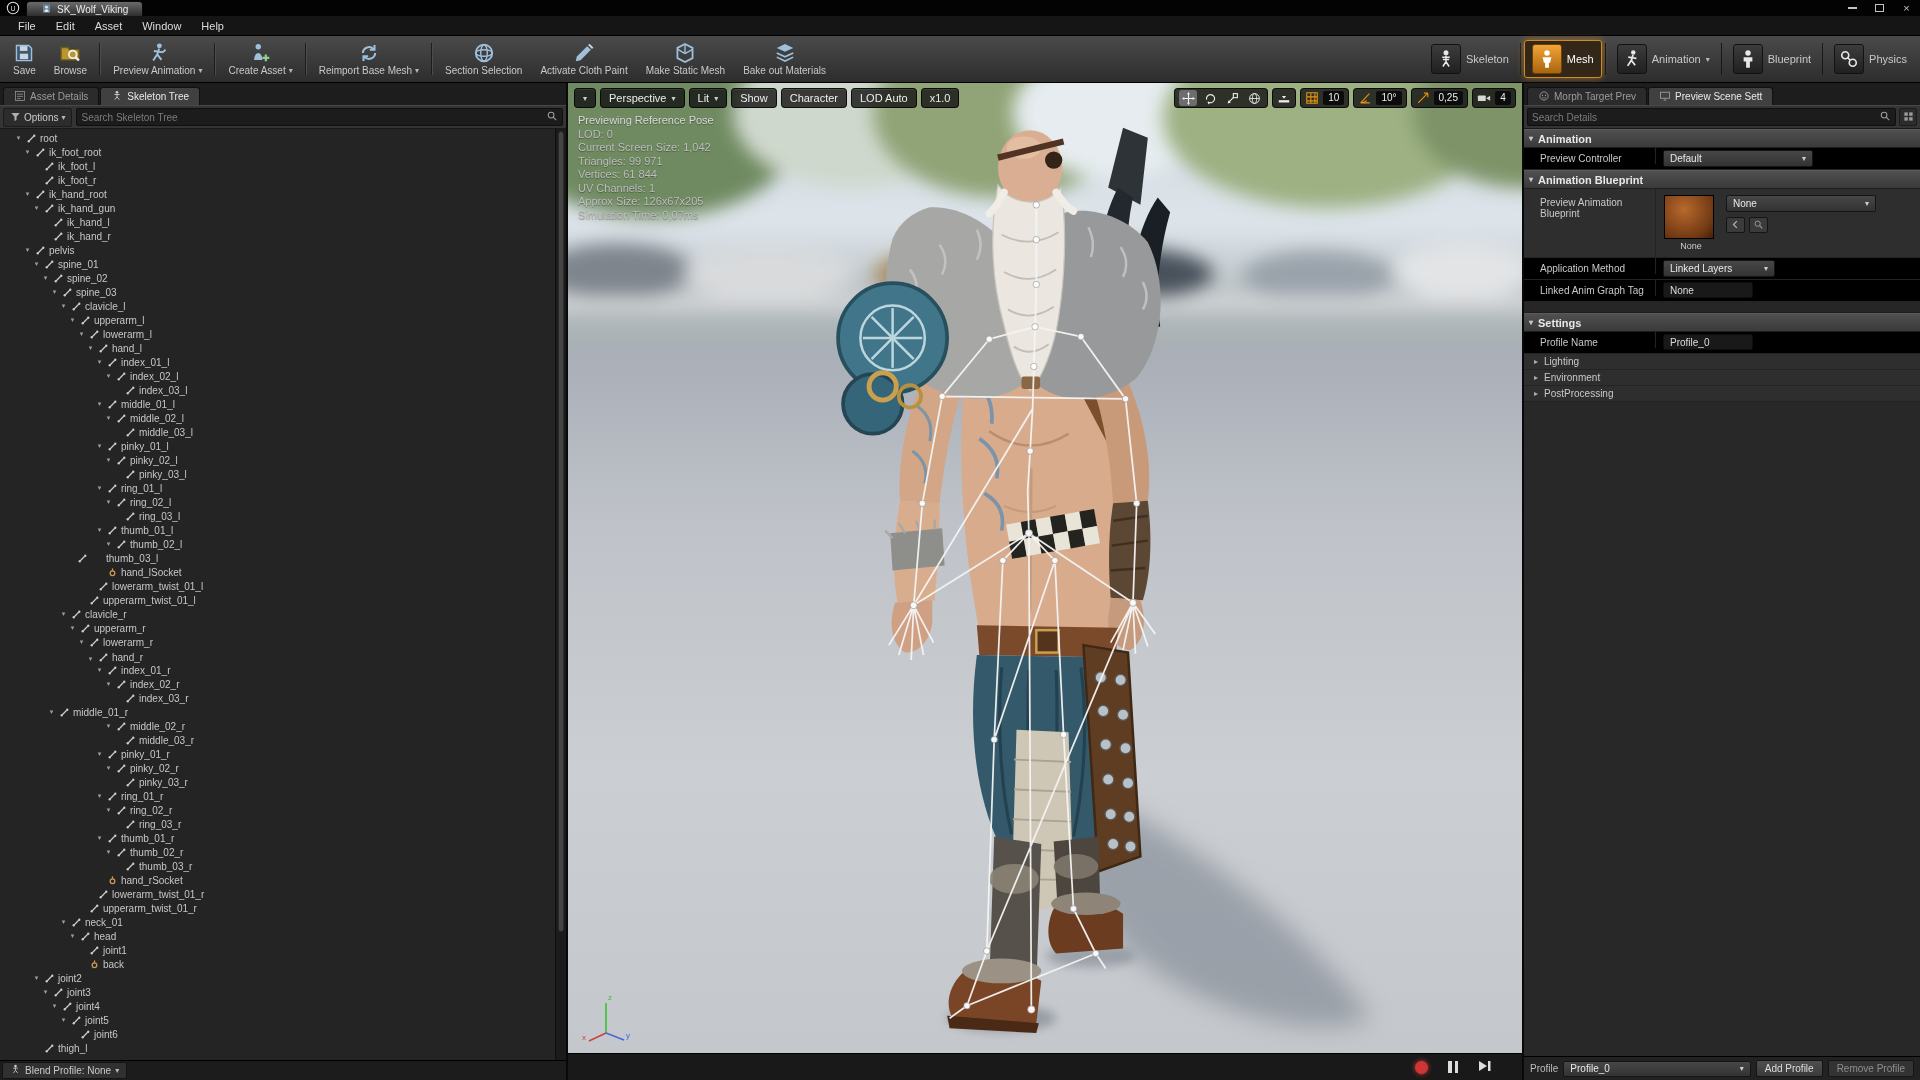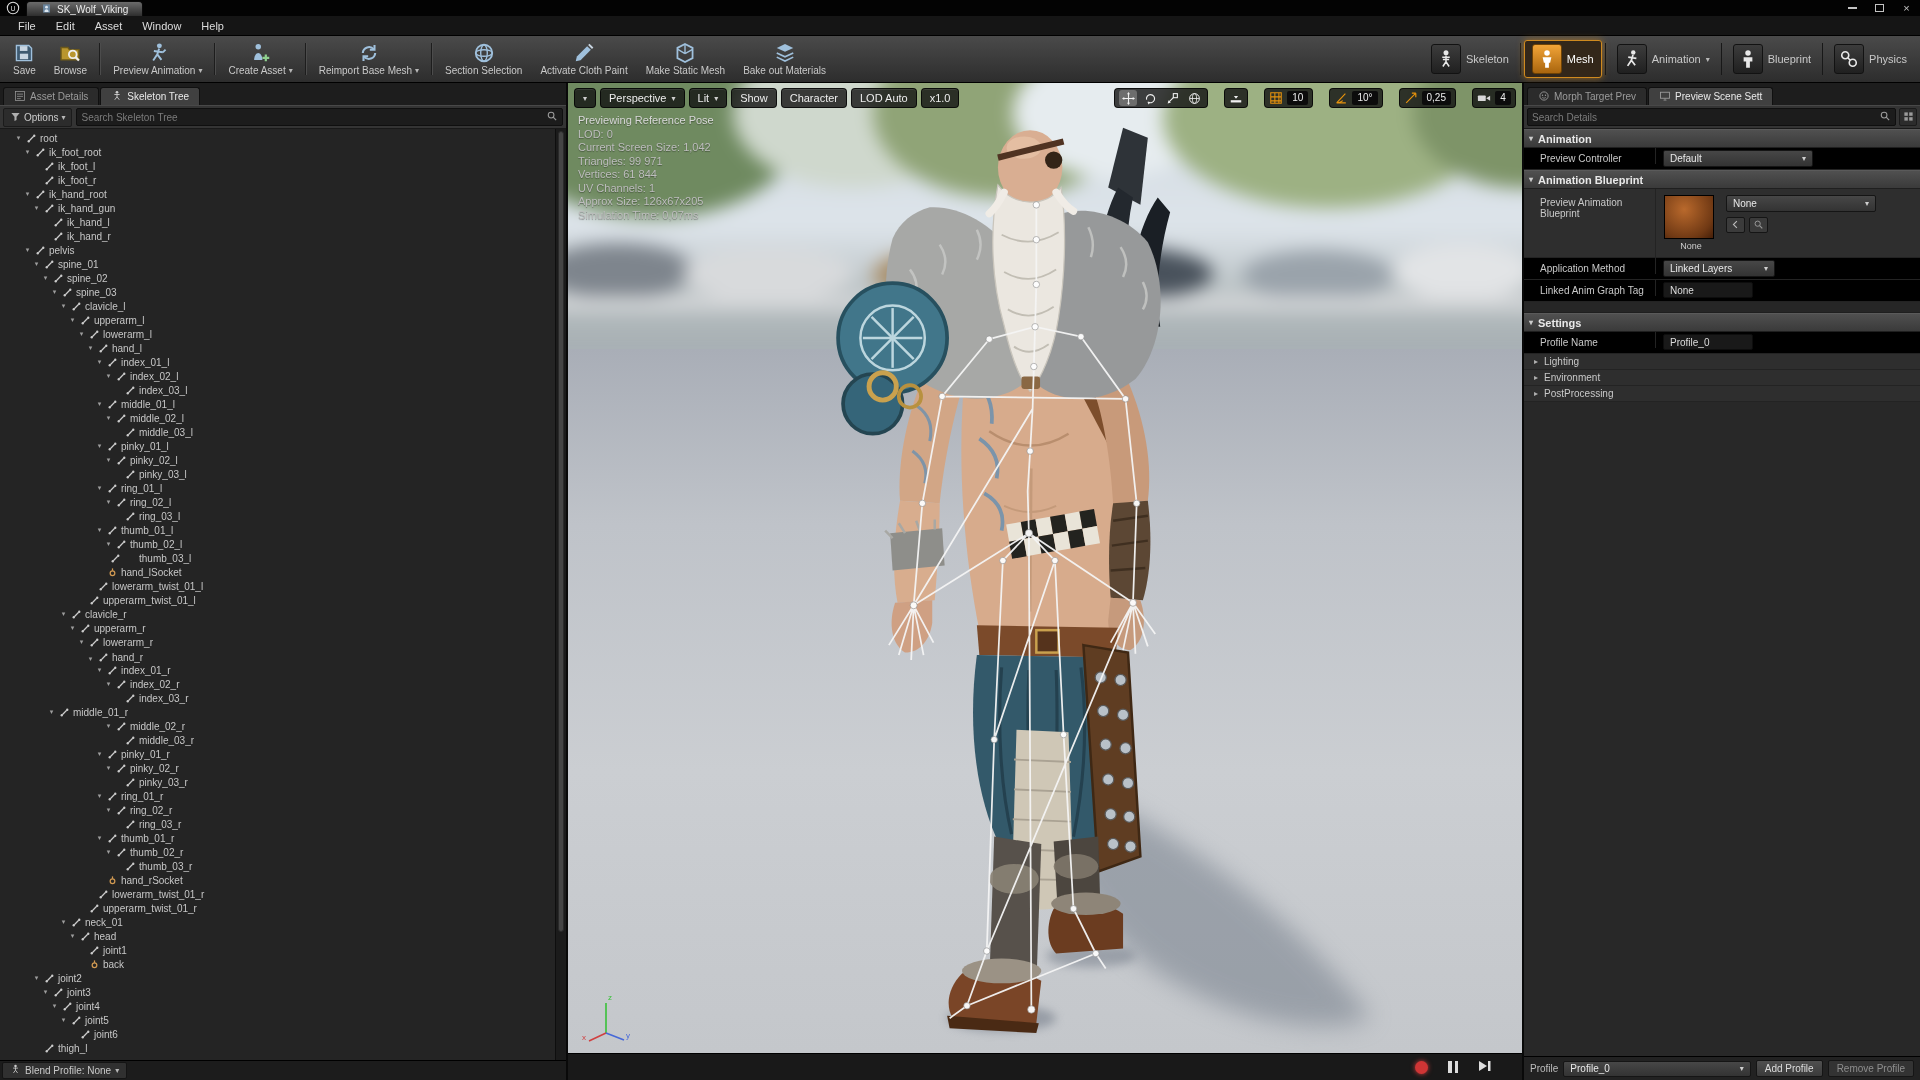--- a/index.html
+++ b/index.html
@@ -72,21 +72,21 @@
   .blob{position:absolute;border-radius:50%;}
   .curb{position:absolute;left:-25px;right:-25px;top:238px;height:14px;background:#d6d8da;}
   .floor{position:absolute;left:0;right:0;top:266px;bottom:0;
     background:linear-gradient(180deg,#a9aeb7 0%,#bfc3c9 25%,#cbced2 60%,#c4c7cb 100%);}
   .char-svg{position:absolute;left:0;top:0;width:100%;height:100%;}
   .vp-toolbar{position:absolute;top:5px;left:6px;right:6px;display:flex;justify-content:space-between;align-items:flex-start;}
   .vp-left{display:flex;gap:4px;}
   .vp-btn{background:rgba(18,18,18,.8);border:1px solid rgba(0,0,0,.75);border-radius:4px;color:#ededed;font-size:11px;
     padding:2px 8px;display:flex;align-items:center;gap:5px;box-shadow:inset 0 1px 0 rgba(255,255,255,.09);height:20px;}
   .vp-caret{font-size:8px;color:#cfcfcf;}
-  .vp-right{display:flex;gap:16px;align-items:center;}
+  .vp-right{display:flex;gap:4px;align-items:center;}
   .vp-pill{background:rgba(18,18,18,.8);border:1px solid rgba(0,0,0,.75);border-radius:4px;display:flex;align-items:center;
     padding:2px 4px;gap:4px;color:#ededed;font-size:10px;height:20px;}
   .tool-ic{width:18px;height:16px;display:flex;align-items:center;justify-content:center;border-radius:3px;}
   .tool-ic .icn{width:13px;height:13px;}
   .tool-ic.active{background:#6d6d6d;}
   .vp-pill .icn{width:14px;height:14px;}
   .snap-val{background:#0c0c0c;border-radius:2px;padding:0 5px;min-width:16px;text-align:center;line-height:14px;}
   .stats{position:absolute;top:31px;left:10px;font-size:11px;line-height:13.5px;color:#bdbdbd;text-shadow:0 1px 1px rgba(0,0,0,.35);}
   .stats div:first-child{color:#d8d8d8;}
   .axis-gizmo{position:absolute;left:14px;bottom:8px;width:52px;height:52px;}
@@ -725,21 +725,21 @@
           <span class="expander">▾</span>
           <span class="icn" style="width: 11px; height: 11px;">
             <svg viewBox="0 0 16 16">
               <circle cx="4" cy="12" r="1.7" fill="#cccccc"></circle>
               <circle cx="12" cy="4" r="1.7" fill="#cccccc"></circle>
               <rect x="3.5" y="7.1" width="9" height="1.8" transform="rotate(-45 8 8)" fill="#cccccc"></rect>
             </svg>
           </span>
           <span class="tree-label">thumb_02_l</span>
         </div>
-        <div class="tree-row" style="padding-left: 83px; gap: 18px;">
+        <div class="tree-row" style="padding-left: 50px; gap: 18px;">
           <span class="expander"></span>
           <span class="icn" style="width: 11px; height: 11px;">
             <svg viewBox="0 0 16 16">
               <circle cx="4" cy="12" r="1.7" fill="#cccccc"></circle>
               <circle cx="12" cy="4" r="1.7" fill="#cccccc"></circle>
               <rect x="3.5" y="7.1" width="9" height="1.8" transform="rotate(-45 8 8)" fill="#cccccc"></rect>
             </svg>
           </span>
           <span class="tree-label">thumb_03_l</span>
         </div>

